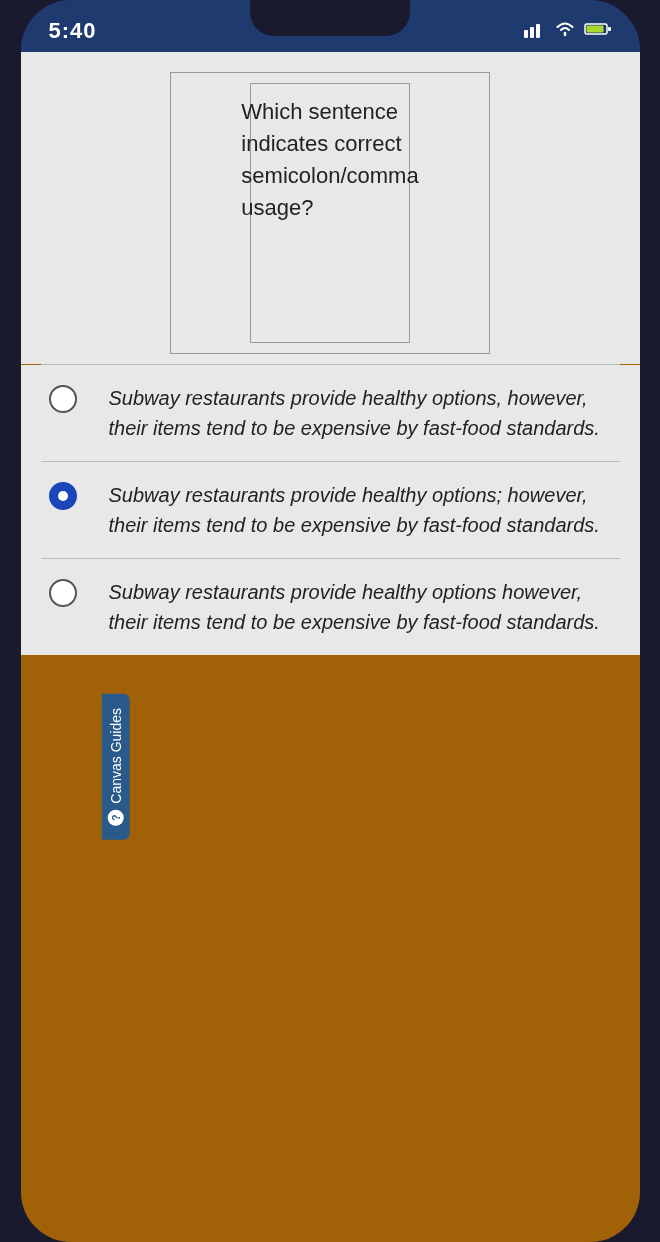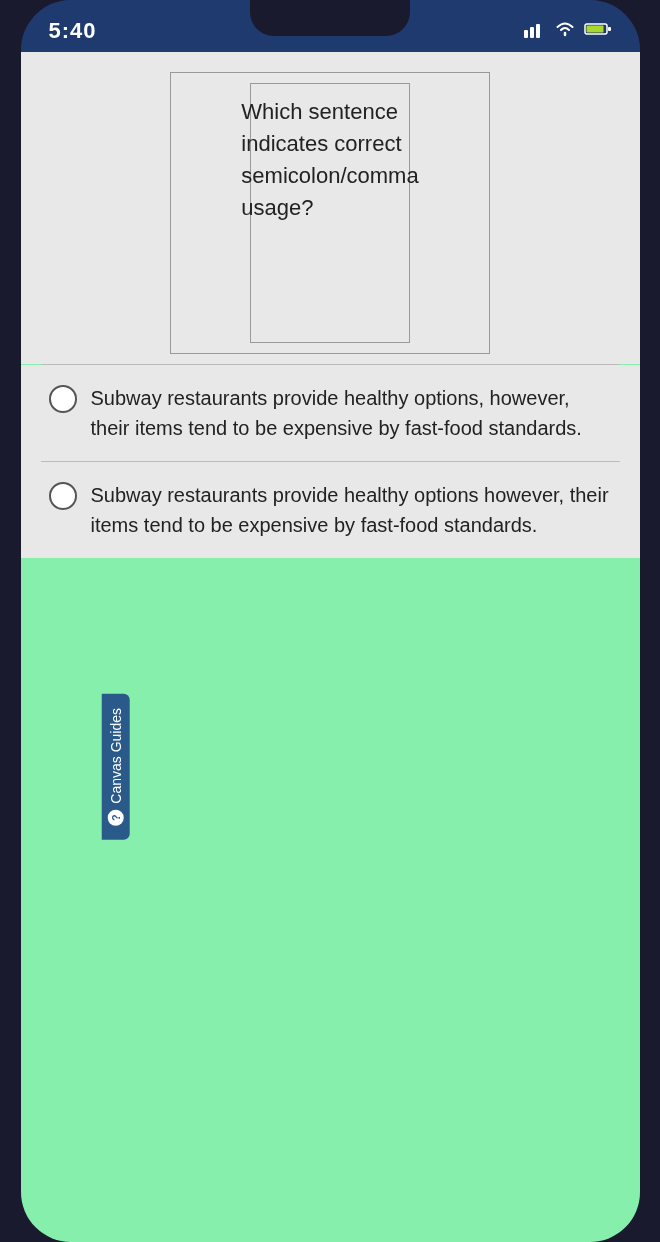--- a/index.html
+++ b/index.html
@@ -66,21 +66,21 @@
       transform: translateX(-50%);
       width: 160px;
       height: 36px;
       background: #1a1a2e;
       border-radius: 0 0 24px 24px;
     }
 
     
     .content-area {
       flex: 1;
-      background: #86efac;
+      background: #a16207;
       margin: 0;
       display: flex;
       flex-direction: column;
       padding: 0;
       position: relative;
     }
 
     
     .question-area {
       background: #e8e8e8;
@@ -130,21 +130,22 @@
       background: #e8e8e8;
       padding: 0 20px;
     }
 
     .option-item {
       display: flex;
       align-items: flex-start;
       padding: 18px 8px 18px 8px;
       border-bottom: 1px solid #bbb;
       cursor: pointer;
-      gap: 14px;
+      gap: 32px;
+      font-style: italic;
     }
 
     .option-item:last-child {
       border-bottom: none;
     }
 
     .radio-circle {
       width: 28px;
       height: 28px;
       border-radius: 50%;
@@ -256,20 +257,24 @@
 
     <div class="divider"></div>
 
     <div class="options-area">
 
       <div class="option-item">
         <div class="radio-circle"></div>
         <span class="option-text">Subway restaurants provide healthy options, however, their items tend to be expensive by fast-food standards.</span>
       </div>
 
+      <div class="option-item">
+        <div class="radio-circle selected"></div>
+        <span class="option-text">Subway restaurants provide healthy options; however, their items tend to be expensive by fast-food standards.</span>
+      </div>
 
 
       <div class="option-item">
         <div class="radio-circle"></div>
         <span class="option-text">Subway restaurants provide healthy options however, their items tend to be expensive by fast-food standards.</span>
       </div>
 
     </div>
   </div>
 </div>

